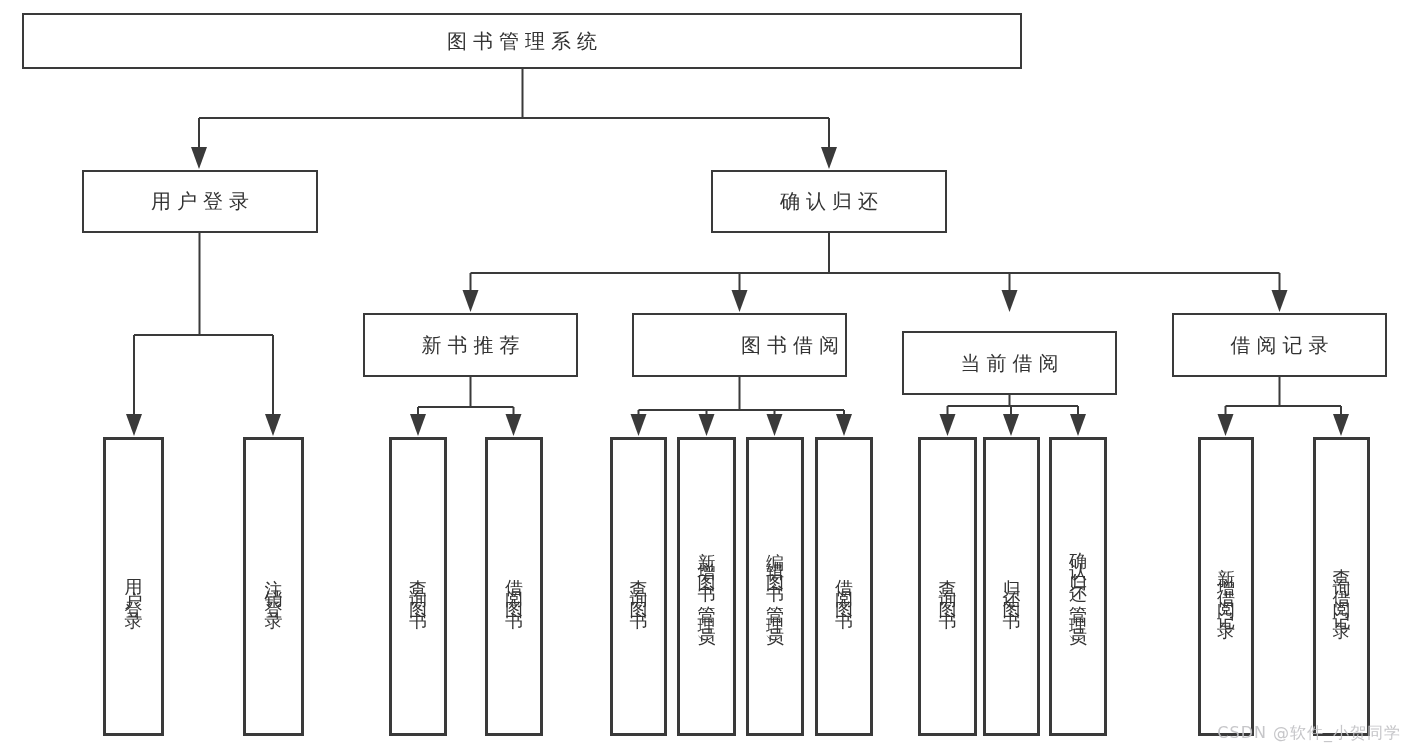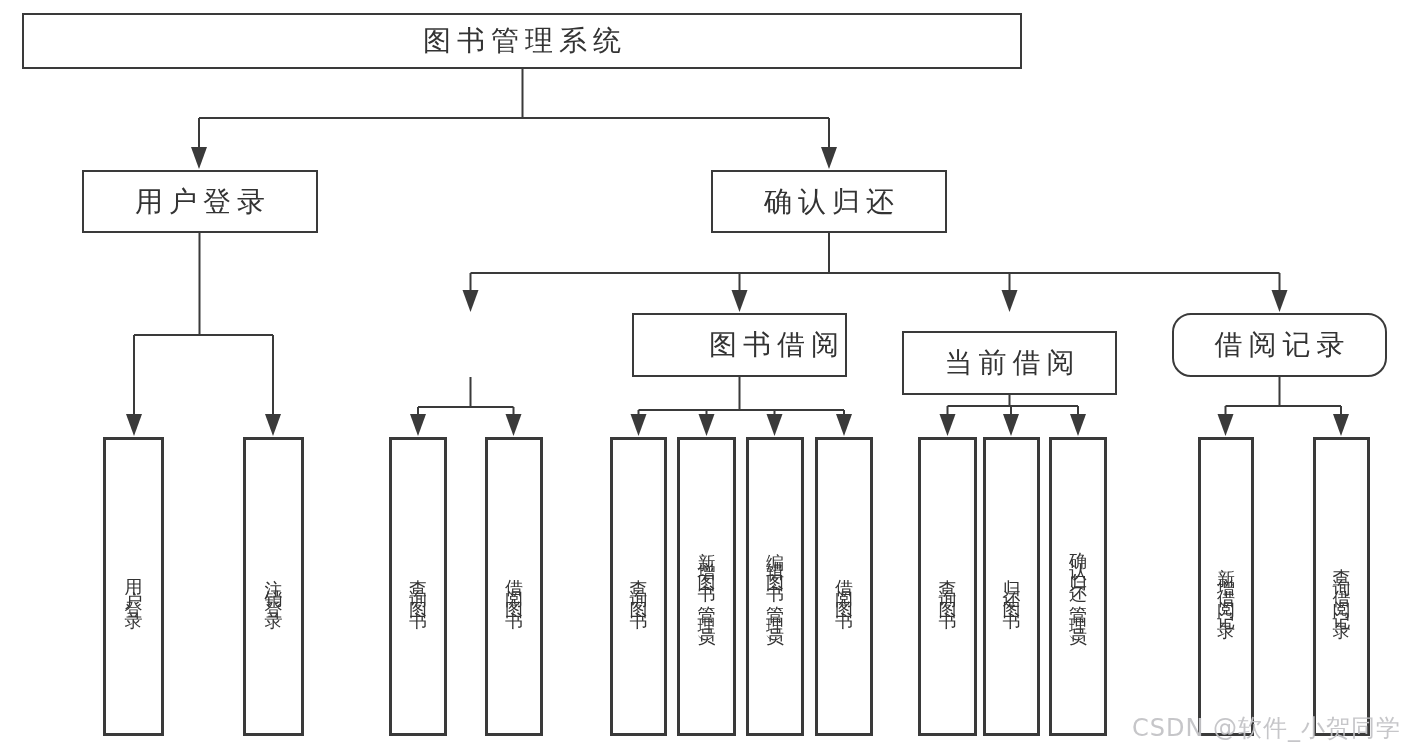--- a/index.html
+++ b/index.html
@@ -5,29 +5,29 @@
   html,body{margin:0;padding:0;background:#ffffff;}
   .canvas{
     position:relative;width:1405px;height:747px;background:#ffffff;overflow:hidden;
     font-family:"DejaVu Sans","Liberation Sans",sans-serif;color:#333333;
   }
   .connectors{position:absolute;left:0;top:0;z-index:1;}
   .box{
     position:absolute;box-sizing:border-box;border:2px solid #3a3a3a;background:#ffffff;
     display:flex;align-items:center;justify-content:center;z-index:2;
   }
-  .h-label{font-size:28px;letter-spacing:6px;text-indent:6px;white-space:nowrap;}
+  .h-label{font-size:20px;letter-spacing:6px;text-indent:6px;white-space:nowrap;}
   .leaf{border-width:3px;}
   .v-label{
     writing-mode:vertical-rl;text-orientation:mixed;
     font-size:18px;letter-spacing:0.6em;line-height:1;white-space:nowrap;
   }
   .watermark{
     position:absolute;right:4px;bottom:3px;z-index:5;
-    font-size:24px;letter-spacing:1px;color:rgba(195,195,198,0.95);white-space:nowrap;margin-left:32px;
+    font-size:16px;letter-spacing:1px;color:rgba(195,195,198,0.95);white-space:nowrap;margin-left:32px;
   }
 </style>
 </head>
 <body>
 
 <div class="canvas">
 
   <svg class="connectors" width="1405" height="747" viewBox="0 0 1405 747">
 
     <g stroke="#3a3a3a" stroke-width="2" fill="#3a3a3a">
@@ -82,27 +82,30 @@
     <span class="h-label">图书管理系统</span>
   </div>
 
   <div class="box" style="left:82px;top:170px;width:236px;height:63px;">
     <span class="h-label">用户登录</span>
   </div>
   <div class="box" style="left:711px;top:170px;width:236px;height:63px;">
     <span class="h-label">确认归还</span>
   </div>
 
+  <div class="box" style="left:363px;top:313px;width:215px;height:64px;">
+    <span class="h-label">新书推荐</span>
+  </div>
   <div class="box" style="left:632px;top:313px;width:215px;height:64px;justify-content:flex-end;">
     <span class="h-label">图书借阅</span>
   </div>
   <div class="box" style="left:902px;top:331px;width:215px;height:64px;">
     <span class="h-label">当前借阅</span>
   </div>
-  <div class="box" style="left:1172px;top:313px;width:215px;height:64px;border-radius:19px;">
+  <div class="box" style="left:1172px;top:313px;width:215px;height:64px;">
     <span class="h-label">借阅记录</span>
   </div>
 
   <div class="box leaf" style="left:103px;top:437px;width:61px;height:299px;">
     <span class="v-label">用户登录</span>
   </div>
   <div class="box leaf" style="left:243px;top:437px;width:61px;height:299px;">
     <span class="v-label">注销登录</span>
   </div>
 

